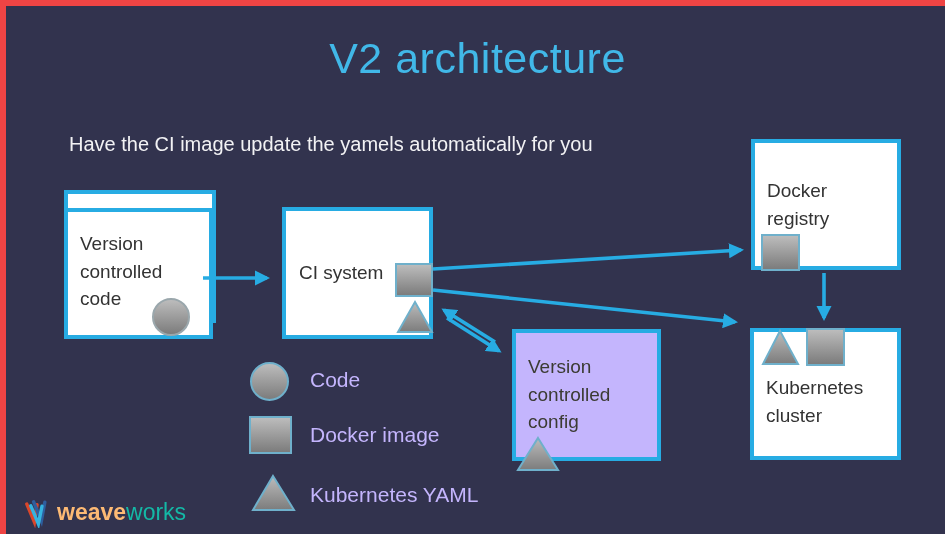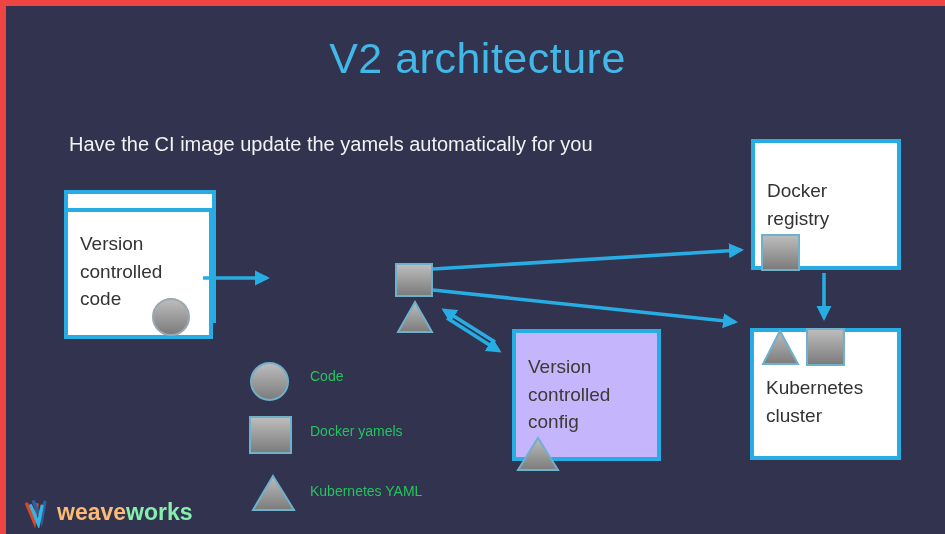--- a/index.html
+++ b/index.html
@@ -42,29 +42,29 @@
   #icon-docker-square{left:755px;top:228px;width:39px;height:37px;}
   #icon-k8s-triangle{left:755px;top:321px;}
   #icon-k8s-square{left:800px;top:322px;width:39px;height:38px;}
   #icon-config-triangle{left:510px;top:429px;}
 
   .arrow-layer{position:absolute;left:0;top:0;width:943px;height:532px;z-index:4;pointer-events:none;}
 
   .legend-shape-circle{left:244px;top:356px;width:39px;height:39px;}
   .legend-shape-square{left:243px;top:410px;width:43px;height:38px;}
   .legend-shape-triangle{left:245px;top:466px;}
-  .legend-label{position:absolute;left:304px;font-size:14px;color:#22c55e;}
+  .legend-label{position:absolute;left:304px;font-size:21px;color:#c4b5fd;}
   #legend-label-code{top:362px;}
   #legend-label-docker{top:417px;}
   #legend-label-k8s{top:477px;}
 
   .logo{position:absolute;left:17px;top:490px;display:flex;align-items:center;z-index:2;}
   .logo-text{font-size:23px;margin-left:4px;color:#ffffff;}
   .logo-text .bold{font-weight:700;color:#fdba74;}
-  .logo-text .light{font-weight:700;color:#86efac;}
+  .logo-text .light{font-weight:400;color:#14b8a6;}
   .z2{z-index:2;}
 </style>
 </head>
 <body>
 
 <div class="slide">
 
   <svg width="0" height="0" style="position:absolute" aria-hidden="true">
     <defs>
       <linearGradient id="gGrad" x1="0" y1="0" x2="0" y2="1">
@@ -76,20 +76,23 @@
 
   <div class="title">V2 architecture</div>
   <div class="subtitle">Have the CI image update the yamels automatically for you</div>
 
   <div class="back-box z2" id="node-version-code-back"></div>
   <div class="node z2" id="node-version-code">
     <span class="lbl">Version controlled code</span>
   </div>
   <div class="shape-ci" id="icon-code-circle"></div>
 
+  <div class="node z2" id="node-ci-system">
+    <span class="lbl">CI system</span>
+  </div>
   <div class="shape-sq" id="icon-ci-square"></div>
   <svg class="shape-tri" id="icon-ci-triangle" width="38" height="35">
     <polygon points="19,3 36,33 2,33" fill="url(#gGrad)" stroke="#6FB0CB" stroke-width="2"></polygon>
   </svg>
 
   <div class="node z2" id="node-docker-registry">
     <span class="lbl">Docker registry</span>
   </div>
   <div class="shape-sq" id="icon-docker-square"></div>
 
@@ -121,21 +124,21 @@
       <line x1="818" y1="267" x2="818" y2="312" marker-end="url(#arrow)"></line>
       <line x1="441" y1="312" x2="493" y2="345" marker-end="url(#arrow)"></line>
       <line x1="489" y1="336" x2="438" y2="304" marker-end="url(#arrow)"></line>
     </g>
   </svg>
 
   <div class="shape-ci legend-shape-circle"></div>
   <div class="legend-label" id="legend-label-code">Code</div>
 
   <div class="shape-sq legend-shape-square"></div>
-  <div class="legend-label" id="legend-label-docker">Docker yamels</div>
+  <div class="legend-label" id="legend-label-docker">Docker image</div>
 
   <svg class="shape-tri legend-shape-triangle" width="45" height="40">
     <polygon points="22,4 43,38 2,38" fill="url(#gGrad)" stroke="#6FB0CB" stroke-width="2"></polygon>
   </svg>
   <div class="legend-label" id="legend-label-k8s">Kubernetes YAML</div>
 
   <div class="logo">
     <svg width="30" height="32" viewBox="0 0 30 32">
       <g stroke-width="3.4" fill="none" stroke-linecap="round">
         <polyline points="5,7 10,26 15,9" stroke="#D9472B" transform="rotate(-8 12 16)"></polyline>

